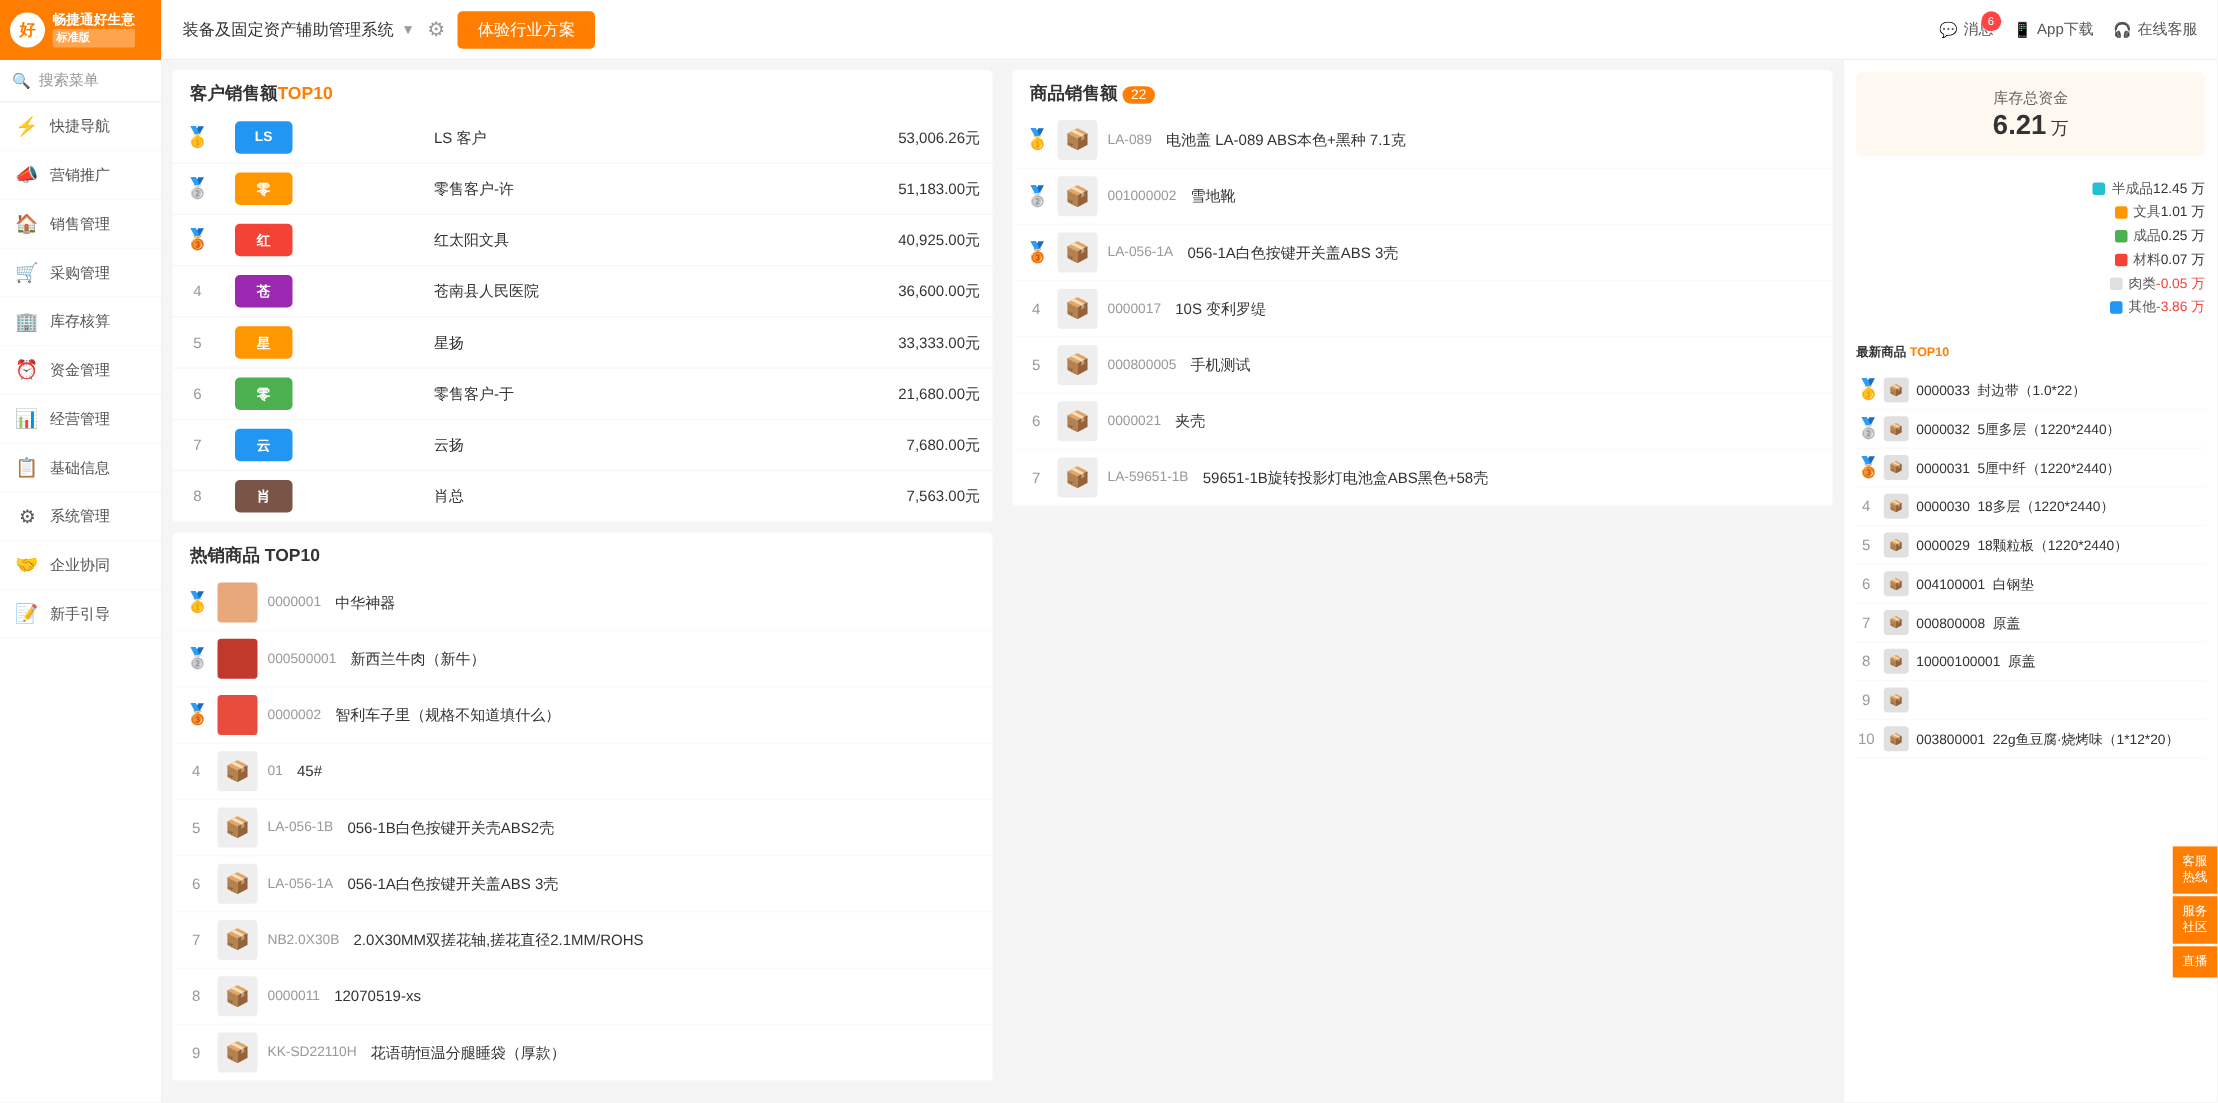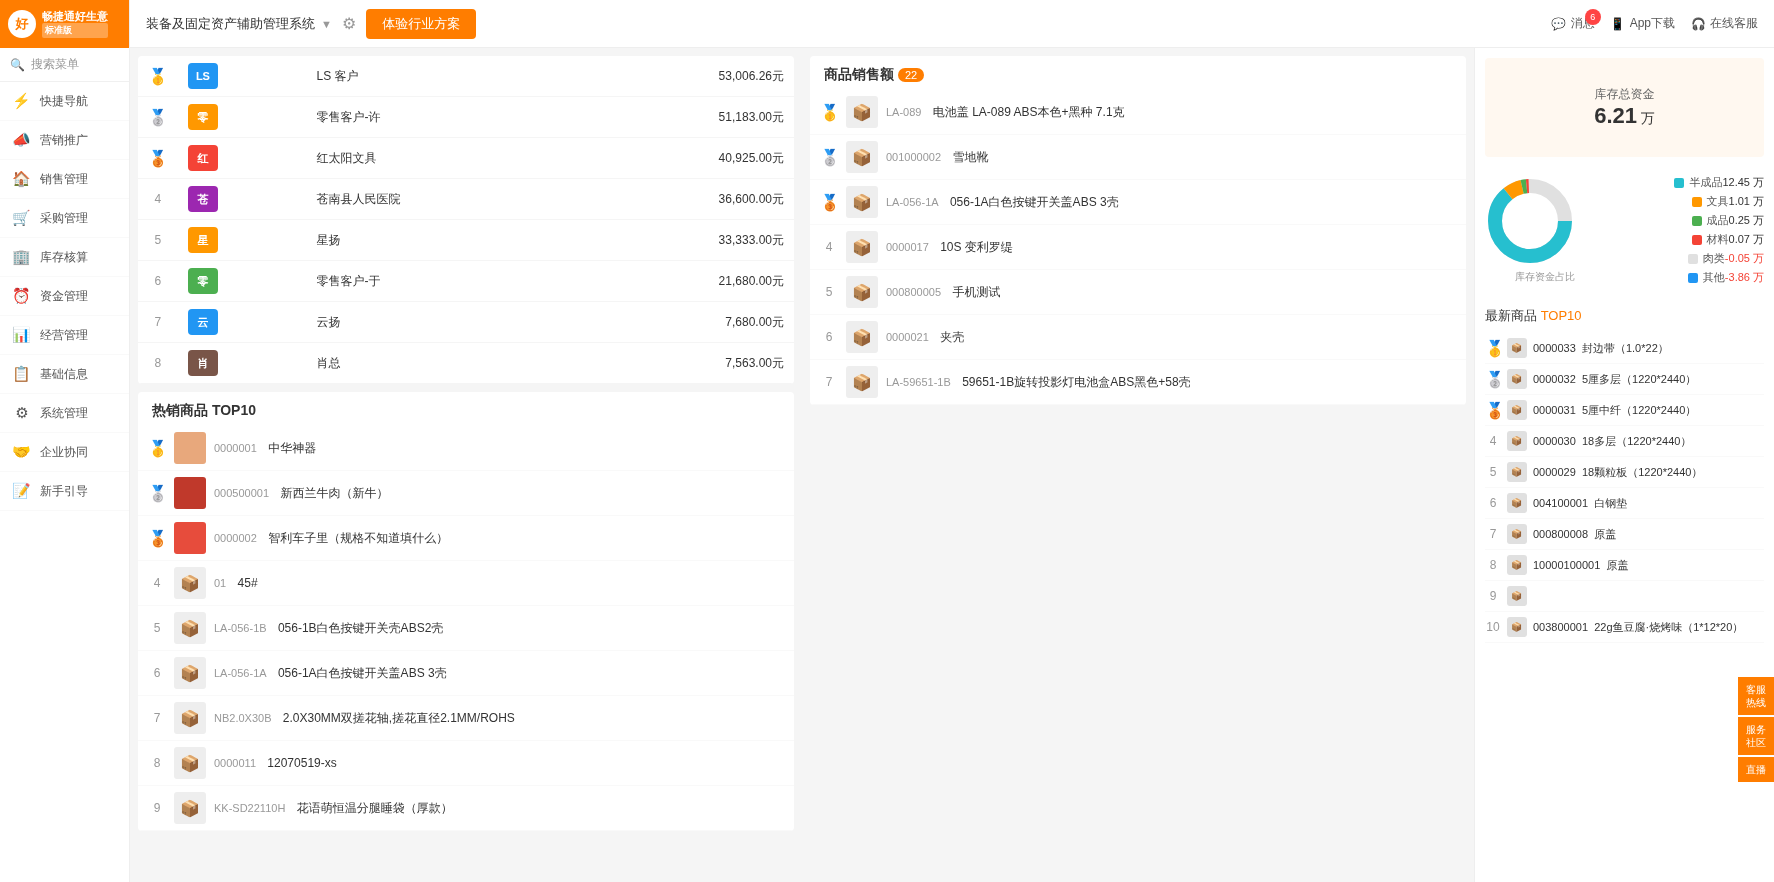--- a/index.html
+++ b/index.html
@@ -175,21 +175,21 @@
       font-size: 12px;
       color: #333;
     }
     .rank-num {
       width: 24px;
       text-align: center;
       color: #999;
       font-size: 12px;
     }
     .rank-badge {
-      width: 30px; height: 26px;
+      width: 46px; height: 26px;
       border-radius: 4px;
       display: inline-flex; align-items: center; justify-content: center;
       font-size: 11px; font-weight: bold; color: #fff;
     }
     .badge-ls { background: #2196F3; }
     .badge-zero { background: #ff9800; }
     .badge-red { background: #f44336; }
     .badge-purple { background: #9c27b0; }
     .badge-star { background: #ff9800; }
     .badge-green { background: #4caf50; }
@@ -213,32 +213,32 @@
       display: flex; align-items: center; justify-content: center;
       font-size: 10px; color: #aaa; overflow: hidden;
       flex-shrink: 0;
     }
     .product-code { color: #999; font-size: 11px; }
     .product-name { color: #333; font-size: 12px; }
 
     
     .right-section { margin-bottom: 14px; }
     .right-title {
-      font-size: 13px;
-      font-weight: normal;
+      font-size: 10px;
+      font-weight: bold;
       color: #333;
       margin-bottom: 8px;
     }
     .right-title .highlight { color: #ff7d00; }
 
     
     .inventory-card {
       background: #fff8f0;
       border-radius: 4px;
-      padding: 28px;
+      padding: 12px;
       text-align: center;
       margin-bottom: 10px;
     }
     .inventory-total-label { font-size: 12px; color: #666; }
     .inventory-total-value { font-size: 22px; font-weight: bold; color: #333; }
     .inventory-total-unit { font-size: 14px; color: #333; }
 
     
     .chart-area {
       display: flex;
@@ -416,20 +416,23 @@
   </div>
 
 
   <div class="content">
 
     <div class="content-left">
       <div class="two-col">
 
         <div class="col-half">
           <div class="section-card">
+            <div class="section-title">
+              客户销售额<span class="highlight">TOP10</span>
+            </div>
             <table class="rank-table">
               <tbody id="customer-tbody">
                   <tr>
     <td class="rank-num"><span style="color:#FFD700;font-size:16px;">🥇</span></td>
     <td><span class="rank-badge badge-ls">LS</span></td>
     <td class="rank-name">LS 客户</td>
     <td class="rank-amount">53,006.26元</td>
   </tr>
                   <tr>
     <td class="rank-num"><span style="color:#C0C0C0;font-size:16px;">🥈</span></td>
@@ -624,37 +627,20 @@
 
       <div class="right-section">
         <div class="inventory-card">
           <div class="inventory-total-label">库存总资金</div>
           <div>
             <span class="inventory-total-value">6.21</span>
             <span class="inventory-total-unit">万</span>
           </div>
         </div>
         <div class="chart-area">
-          <div style="display:flex;flex-direction:column;align-items:center;">
-            <div class="donut-container">
-              <svg width="90" height="90" viewBox="0 0 90 90">
-
-                <circle cx="45" cy="45" r="35" fill="none" stroke="#e0e0e0" stroke-width="14"></circle>
-
-                <circle cx="45" cy="45" r="35" fill="none" stroke="#26bfcf" stroke-width="14" stroke-dasharray="197 224" stroke-dashoffset="56"></circle>
-
-                <circle cx="45" cy="45" r="35" fill="none" stroke="#ff9800" stroke-width="14" stroke-dasharray="15.7 224" stroke-dashoffset="-141"></circle>
-
-                <circle cx="45" cy="45" r="35" fill="none" stroke="#4caf50" stroke-width="14" stroke-dasharray="4.5 224" stroke-dashoffset="-156.7"></circle>
-
-                <circle cx="45" cy="45" r="35" fill="none" stroke="#f44336" stroke-width="14" stroke-dasharray="2.2 224" stroke-dashoffset="-161.2"></circle>
-              </svg>
-            </div>
-            <div class="donut-label-center" style="position:relative;bottom:auto;margin-top:4px;">库存资金占比</div>
-          </div>
           <div class="chart-legend" id="chart-legend">
               <div class="legend-item">
     <div class="legend-left">
       <div class="legend-dot" style="background:#26bfcf;"></div>
       <span>半成品</span>
     </div>
     <span class="legend-val ">12.45 万</span>
   </div>
               <div class="legend-item">
     <div class="legend-left">

